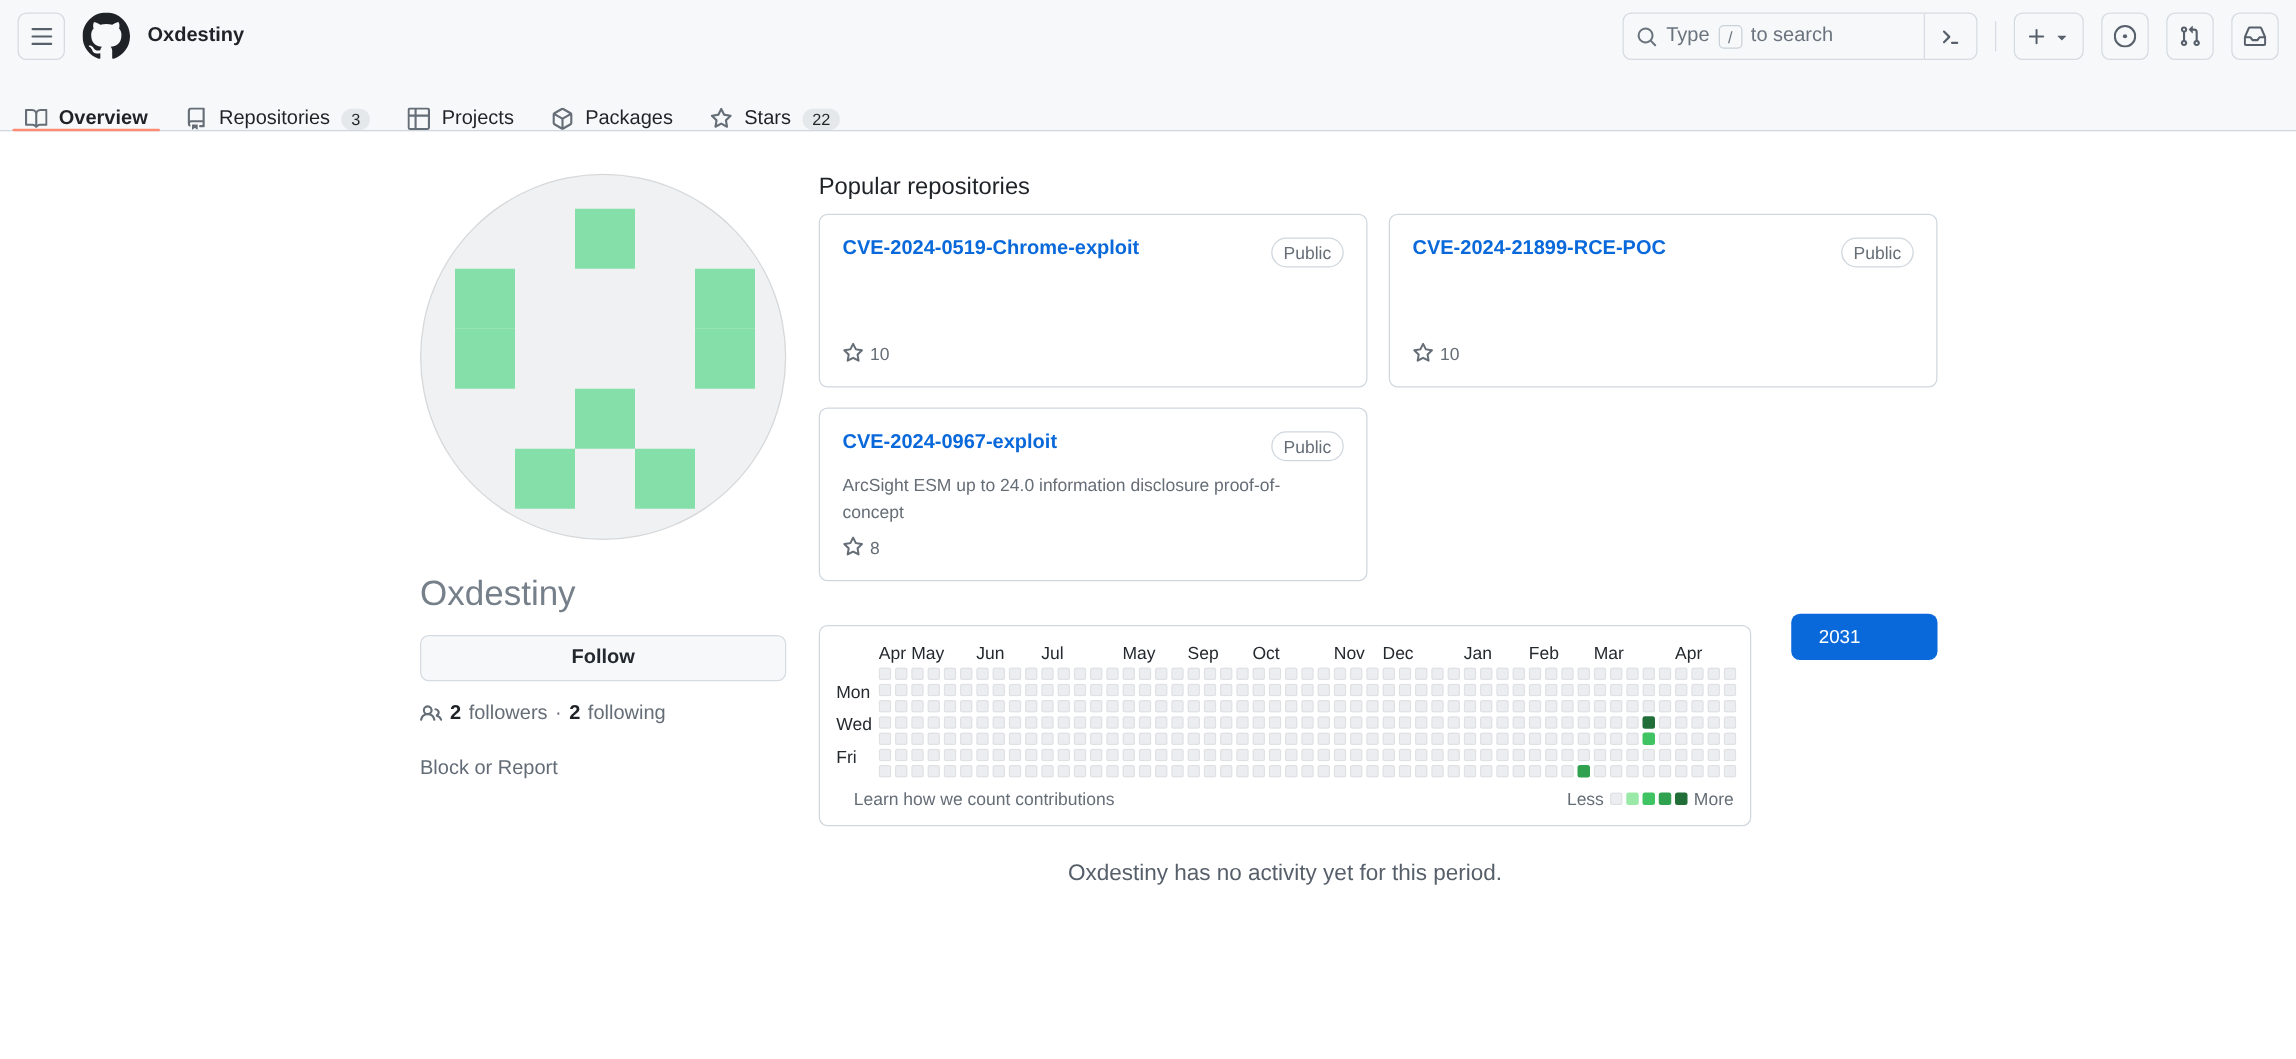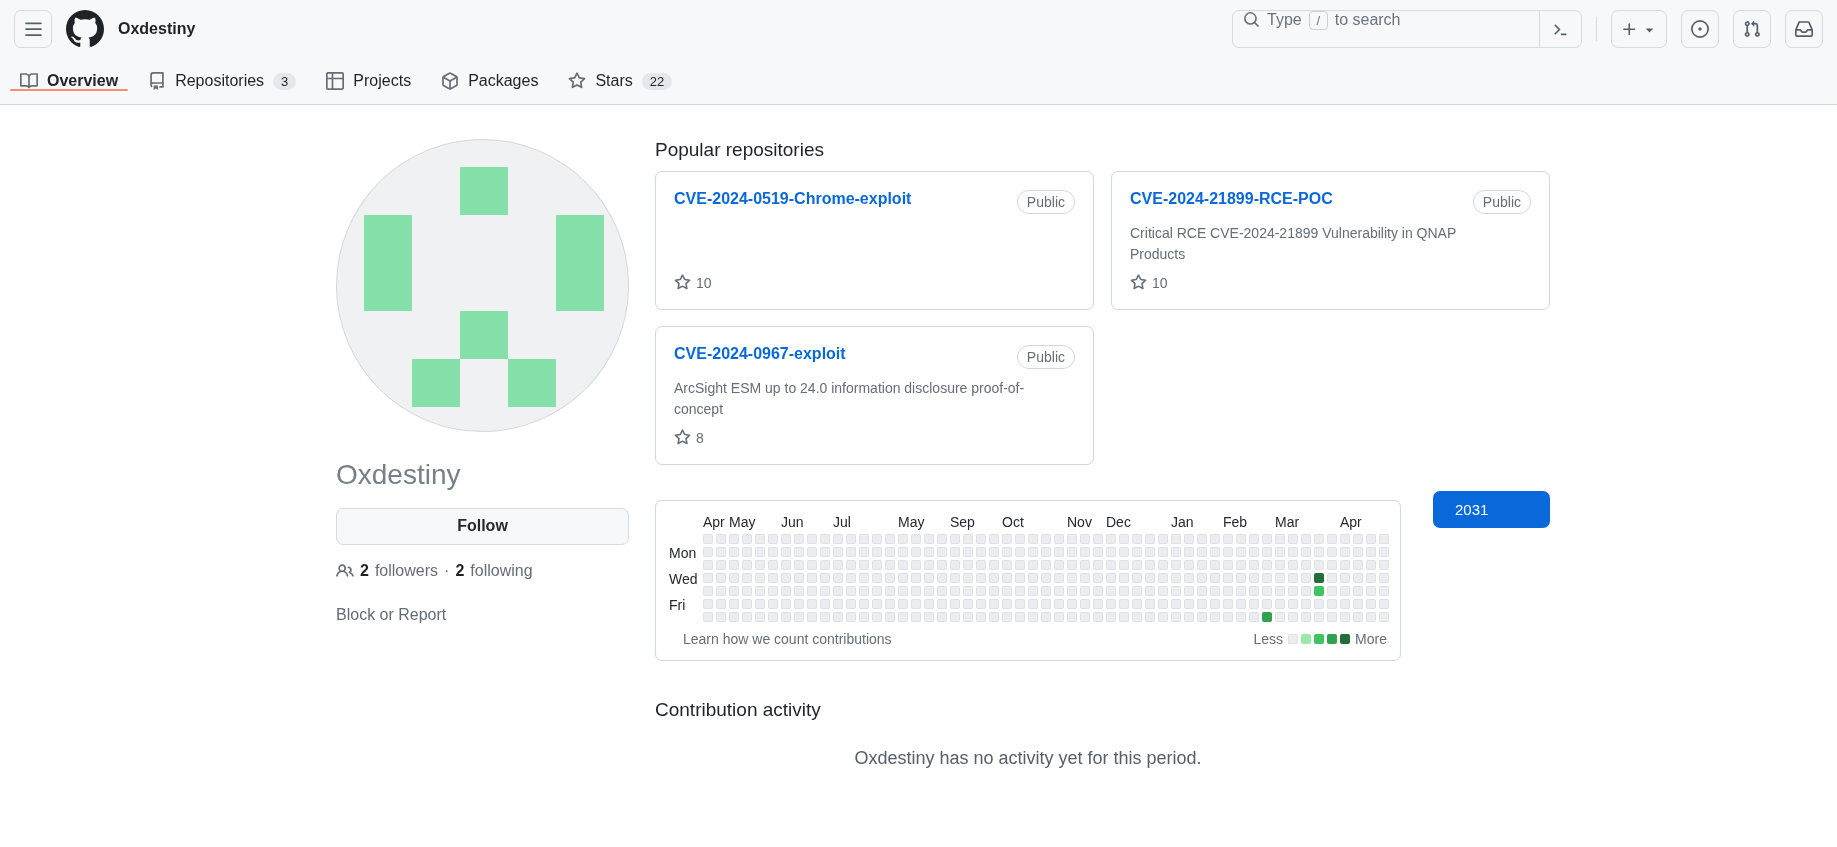--- a/index.html
+++ b/index.html
@@ -8,32 +8,32 @@
   svg { display:block; }
 
   
   .app-header { height:58px; background:#f6f8fa; display:flex; align-items:center;
     padding:0 14px; gap:14px; }
   .ghost-btn { height:38px; min-width:38px; display:flex; align-items:center; justify-content:center;
     background:transparent; border:1px solid #d5dbe1; border-radius:7px; color:#57606a; cursor:pointer; gap:4px; }
   .gh-mark { color:#1f2328; }
   .ctx-title { font-size:16px; font-weight:600; color:#1f2328; }
   .hdr-spacer { flex:1; }
-  .search-box { width:350px; height:38px; border:1px solid #d5dbe1; border-radius:7px;
-    background:#f6f8fa; display:flex; align-items:flex-start; padding:0 0 0 10px; color:#6a737d; font-size:16px; gap:7px; }
+  .search-box { width:284px; height:38px; border:1px solid #d5dbe1; border-radius:7px;
+    background:#f6f8fa; display:flex; align-items:center; padding:0 0 0 10px; color:#6a737d; font-size:16px; gap:7px; }
   .search-box .grow { flex:1; }
   .slash-key { width:19px; height:19px; border:1px solid #c9d1d9; border-radius:4px; font-size:13px;
     display:flex; align-items:center; justify-content:center; color:#6a737d; }
   .cmd-zone { border-left:1px solid #d5dbe1; align-self:stretch; display:flex; align-items:center;
     padding:0 12px; color:#57606a; }
   .v-divider { width:1px; height:24px; background:#d5dbe1; }
 
   
   .tab-nav { height:47px; background:#f6f8fa; border-bottom:1px solid #d0d7de;
-    display:flex; align-items:center; padding:0 10px; gap:10px; }
+    display:flex; align-items:flex-end; padding:0 10px; gap:10px; }
   .tab { display:flex; align-items:center; gap:9px; padding:0 10px; font-size:16px;
     color:#1f2328; position:relative; cursor:pointer; }
   .tab .ticon { color:#656d76; }
   .tab.active::after { content:""; position:absolute; left:0; right:0; bottom:-1px; height:2px;
     background:#fd8c73; border-radius:3px; }
   .tab.active .tlabel { font-weight:600; }
   .counter { background:rgba(175,184,193,0.25); border-radius:999px; font-size:13px;
     padding:1px 8px; color:#1f2328; }
 
   
@@ -257,21 +257,20 @@
           </span>
           <span>10</span>
         </div>
       </div>
 
       <div class="repo-card">
         <div class="repo-head">
           <a class="repo-name">CVE-2024-21899-RCE-POC</a>
           <span class="vis-badge">Public</span>
         </div>
-        <p class="repo-desc">Critical RCE CVE-2024-21899 Vulnerability in QNAP Products</p>
         <div class="repo-meta">
           <span>
             <svg width="17" height="17" viewBox="0 0 16 16" fill="currentColor">
                 <path d="M8 .25a.75.75 0 0 1 .673.418l1.882 3.815 4.21.612a.75.75 0 0 1 .416 1.279l-3.046 2.97.719 4.192a.751.751 0 0 1-1.088.791L8 12.347l-3.766 1.98a.75.75 0 0 1-1.088-.79l.72-4.194L.818 6.374a.75.75 0 0 1 .416-1.28l4.21-.611L7.327.668A.75.75 0 0 1 8 .25Zm0 2.445L6.615 5.5a.75.75 0 0 1-.564.41l-3.097.45 2.24 2.184a.75.75 0 0 1 .216.664l-.528 3.084 2.769-1.456a.75.75 0 0 1 .698 0l2.77 1.456-.53-3.084a.75.75 0 0 1 .216-.664l2.24-2.183-3.096-.45a.75.75 0 0 1-.564-.41L8 2.694Z"></path>
               </svg>
           </span>
           <span>10</span>
         </div>
       </div>
 
@@ -702,17 +701,16 @@
                   <div class="cgc" style="background: rgb(33, 110, 57);"></div>
                 </div>
               <span>More</span>
             </div>
           </div>
         </div>
       </div>
       <button class="year-btn">2031</button>
     </div>
 
-    <h2 class="section-h activity-h">Contribution activity</h2>
     <p class="empty-msg">Oxdestiny has no activity yet for this period.</p>
 
   </section>
 </div>
 
 </body></html>

